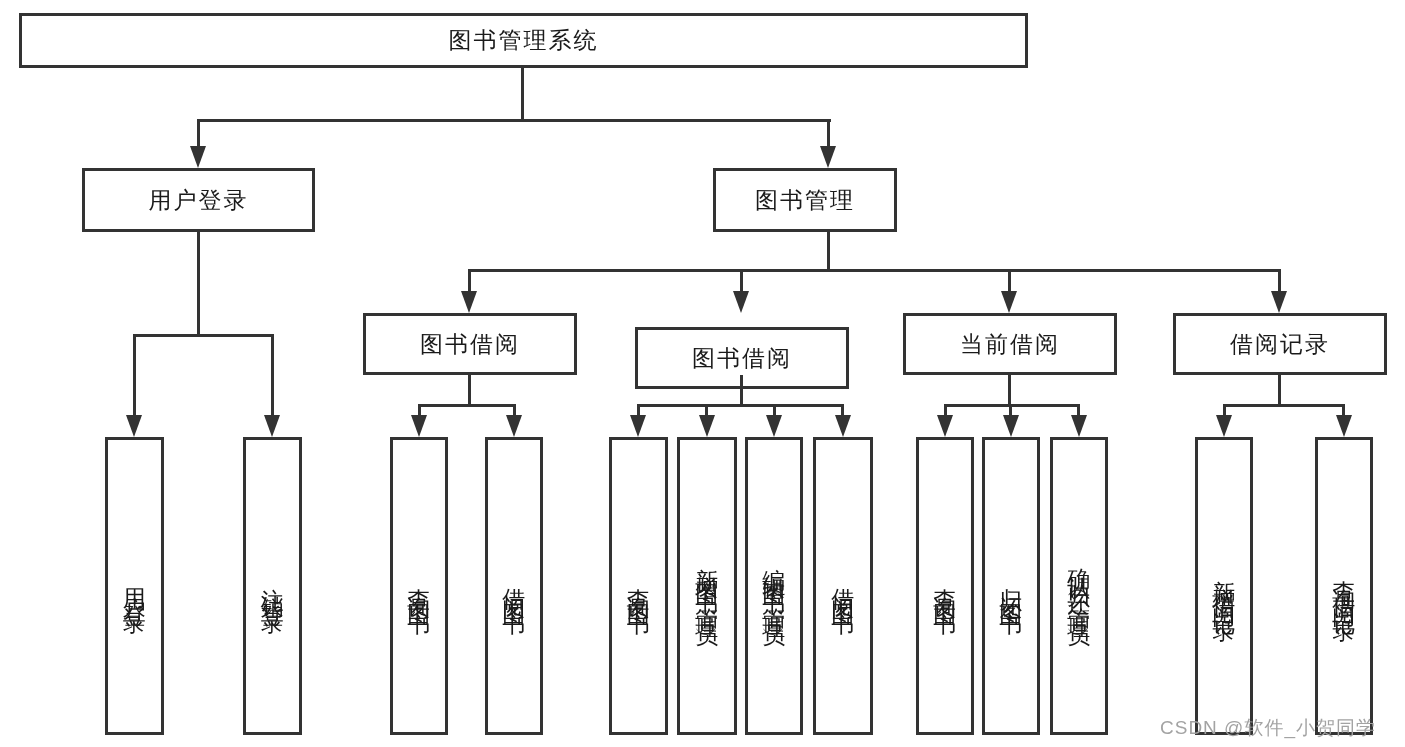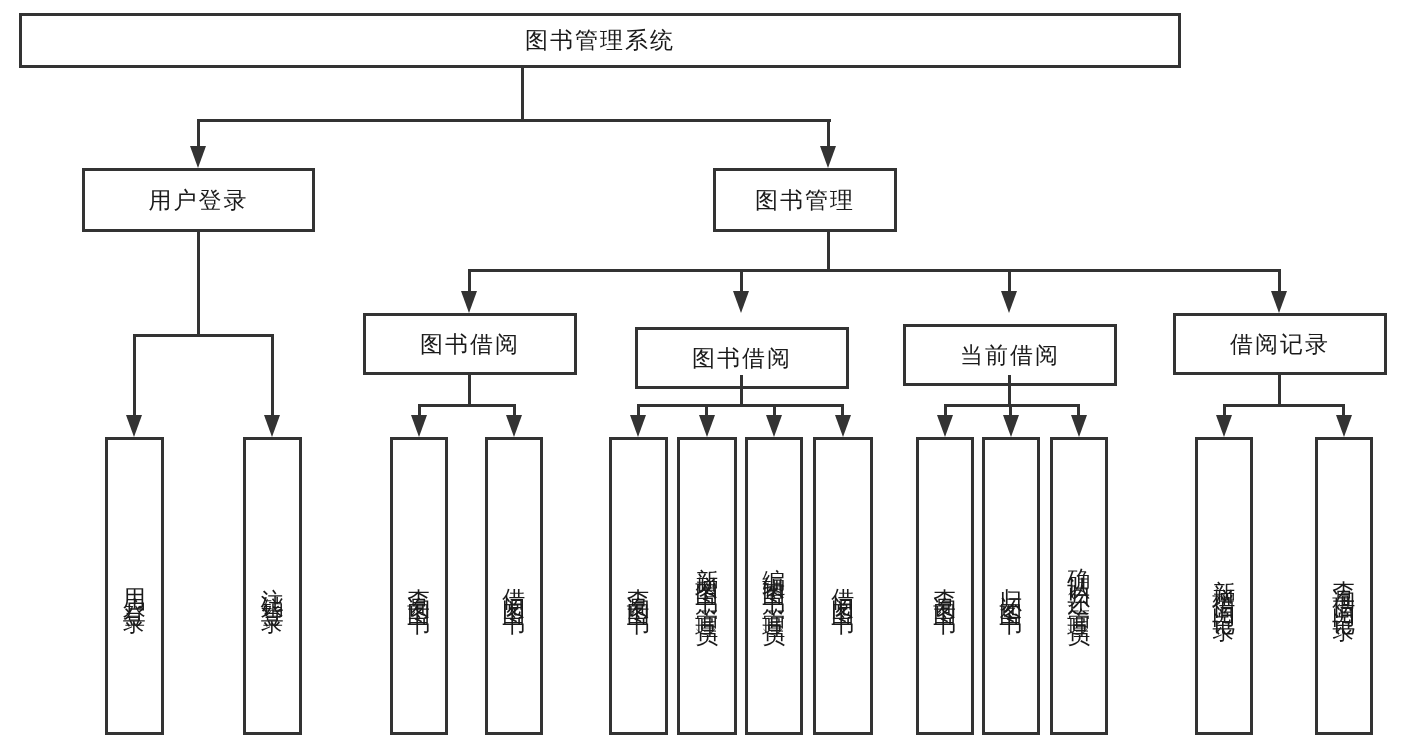--- a/index.html
+++ b/index.html
@@ -63,21 +63,21 @@
     letter-spacing: 1px;
     z-index: 10;
     white-space: nowrap;
   }
 </style>
 </head>
 <body>
 
 <div class="canvas">
 
-  <div class="node" style="left:19px; top:13px; width:1162px; height:55px;">图书管理系统</div>
+  <div class="node" style="left:19px; top:13px; width:1009px; height:55px;">图书管理系统</div>
 
   <div class="vline" style="left:521px; top:68px; height:53px;"></div>
   <div class="hline" style="left:197px; top:119px; width:634px;"></div>
   <div class="vline" style="left:197px; top:119px; height:30px;"></div>
   <div class="vline" style="left:827px; top:119px; height:30px;"></div>
   <div class="arrow" style="left:190px; top:146px;"></div>
   <div class="arrow" style="left:820px; top:146px;"></div>
 
   <div class="node" style="left:82px; top:168px; width:233px; height:64px;">用户登录</div>
   <div class="node" style="left:713px; top:168px; width:184px; height:64px;">图书管理</div>
@@ -95,21 +95,21 @@
   <div class="vline" style="left:740px; top:269px; height:24px;"></div>
   <div class="vline" style="left:1008px; top:269px; height:24px;"></div>
   <div class="vline" style="left:1278px; top:269px; height:24px;"></div>
   <div class="arrow" style="left:461px; top:291px;"></div>
   <div class="arrow" style="left:733px; top:291px;"></div>
   <div class="arrow" style="left:1001px; top:291px;"></div>
   <div class="arrow" style="left:1271px; top:291px;"></div>
 
   <div class="node" style="left:363px; top:313px; width:214px; height:62px;">图书借阅</div>
   <div class="node" style="left:635px; top:327px; width:214px; height:62px;">图书借阅</div>
-  <div class="node" style="left:903px; top:324px; width:214px; height:62px;">当前借阅</div>
+  <div class="node" style="left:903px; top:313px; width:214px; height:62px;">当前借阅</div>
   <div class="node" style="left:1173px; top:313px; width:214px; height:62px;">借阅记录</div>
 
   <div class="vline" style="left:468px; top:375px; height:31px;"></div>
   <div class="hline" style="left:418px; top:404px; width:98px;"></div>
   <div class="vline" style="left:418px; top:404px; height:13px;"></div>
   <div class="vline" style="left:513px; top:404px; height:13px;"></div>
   <div class="arrow" style="left:411px; top:415px;"></div>
   <div class="arrow" style="left:506px; top:415px;"></div>
 
   <div class="vline" style="left:740px; top:375px; height:31px;"></div>
@@ -176,14 +176,15 @@
     <span class="vtext">确认归还（管理员）</span>
   </div>
 
   <div class="node leaf" style="left:1195px; top:437px; width:58px; height:298px;">
     <span class="vtext">新增借阅记录</span>
   </div>
   <div class="node leaf" style="left:1315px; top:437px; width:58px; height:298px;">
     <span class="vtext">查询借阅记录</span>
   </div>
 
+  <div class="watermark">CSDN @软件_小贺同学</div>
 
 </div>
 
 </body></html>

